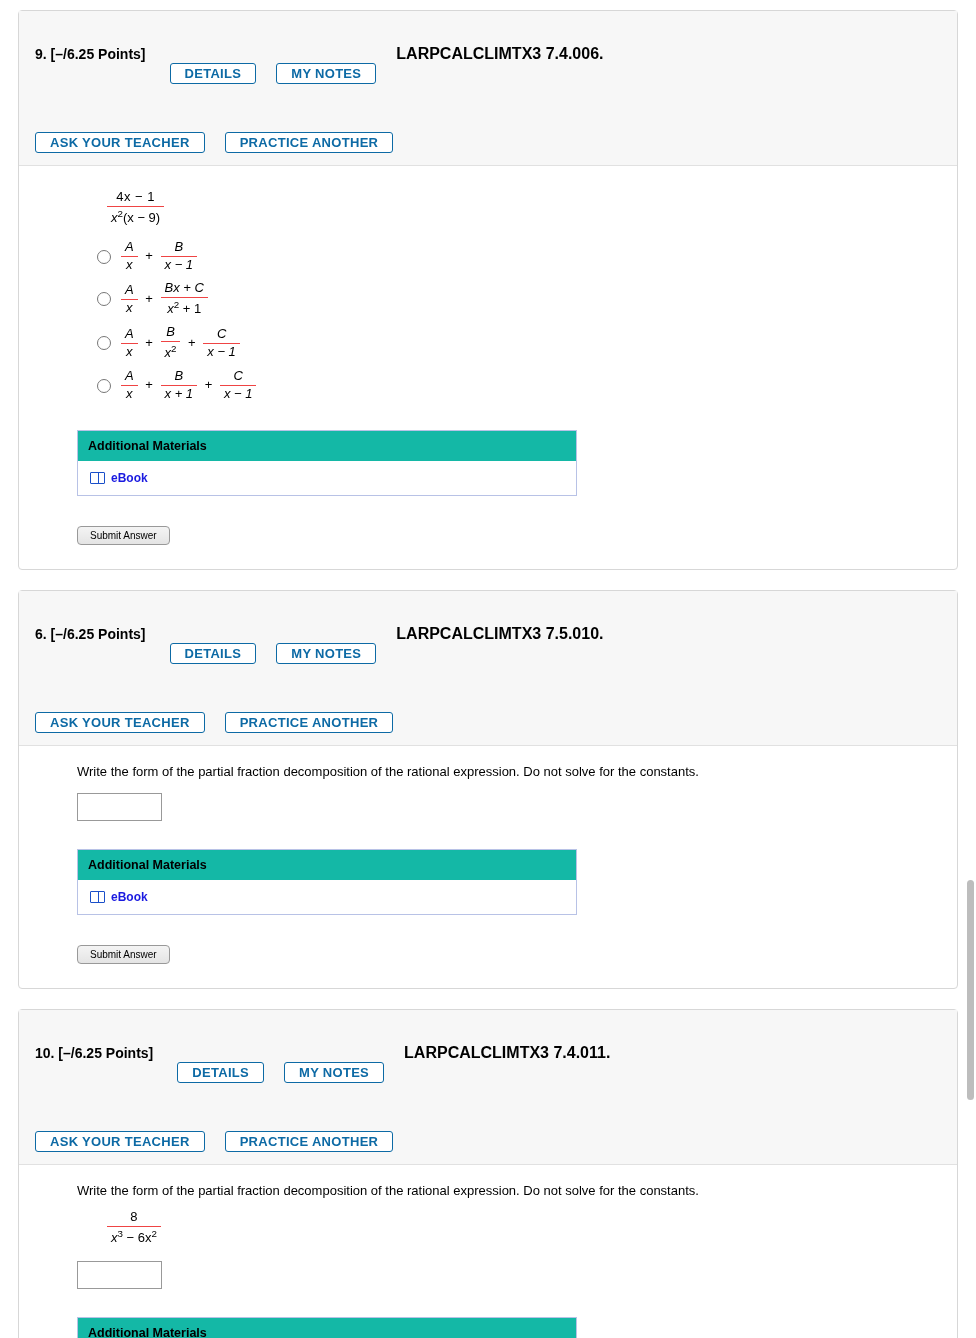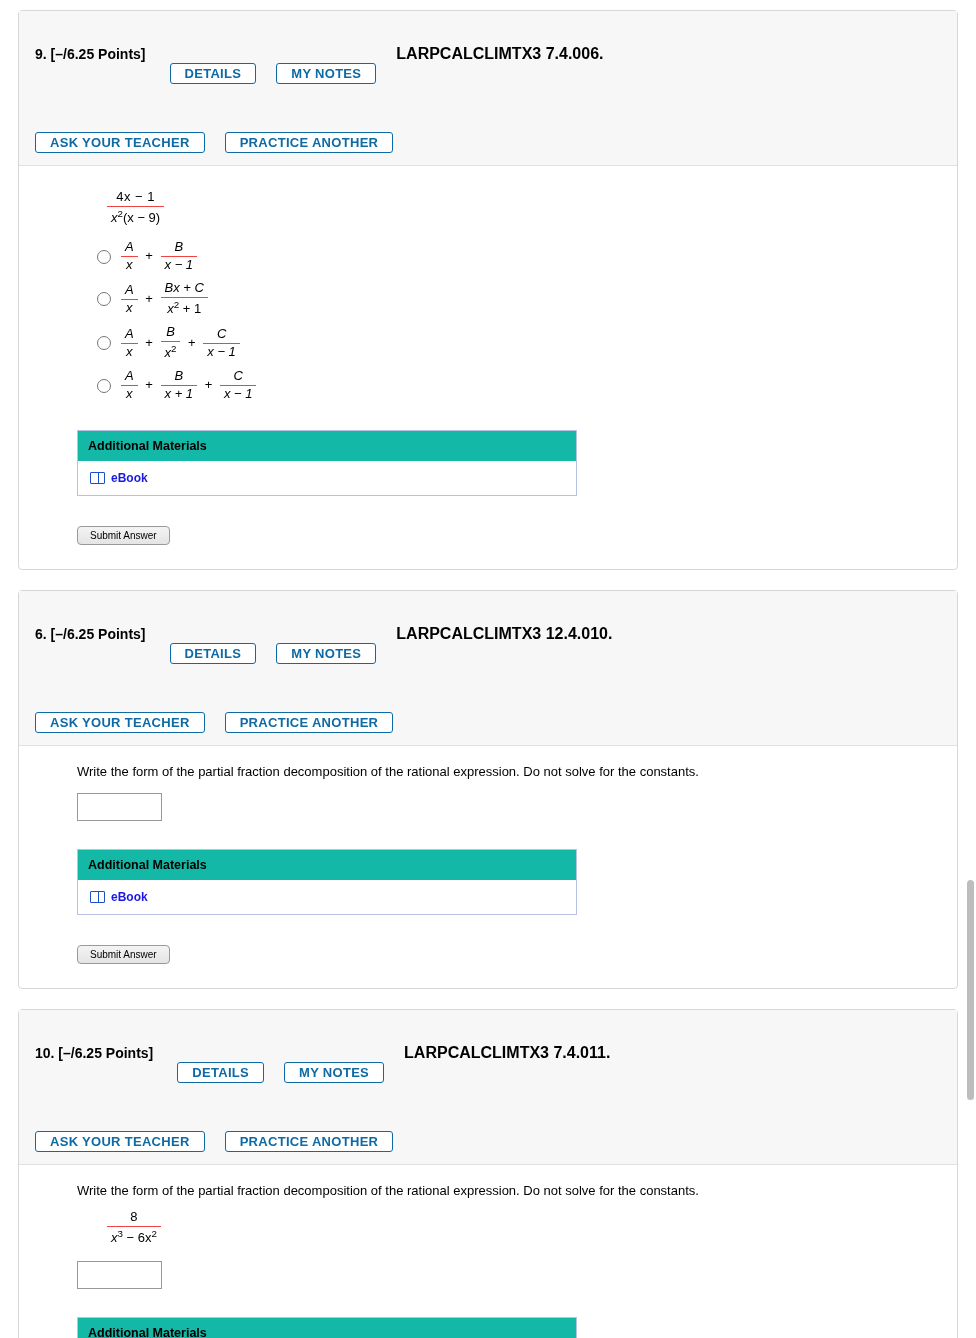--- a/index.html
+++ b/index.html
@@ -204,21 +204,21 @@
 
   <div class="qcard">
     <div class="qheader">
       <div class="rowline">
         <span class="qnum">
           <span>6.</span>
           <span>[–/6.25 Points]</span>
         </span>
         <span class="btn">DETAILS</span>
         <span class="btn">MY NOTES</span>
-        <span class="refcode">LARPCALCLIMTX3 12.4.010.</span>
+        <span class="refcode">LARPCALCLIMTX3 7.5.010.</span>
       </div>
       <div class="rowline">
         <span class="btn">ASK YOUR TEACHER</span>
         <span class="btn">PRACTICE ANOTHER</span>
       </div>
     </div>
     <div class="qbody">
       <div class="prompt">Write the form of the partial fraction decomposition of the rational expression. Do not solve for the constants.</div>
       <div class="answer-box"></div>
 

